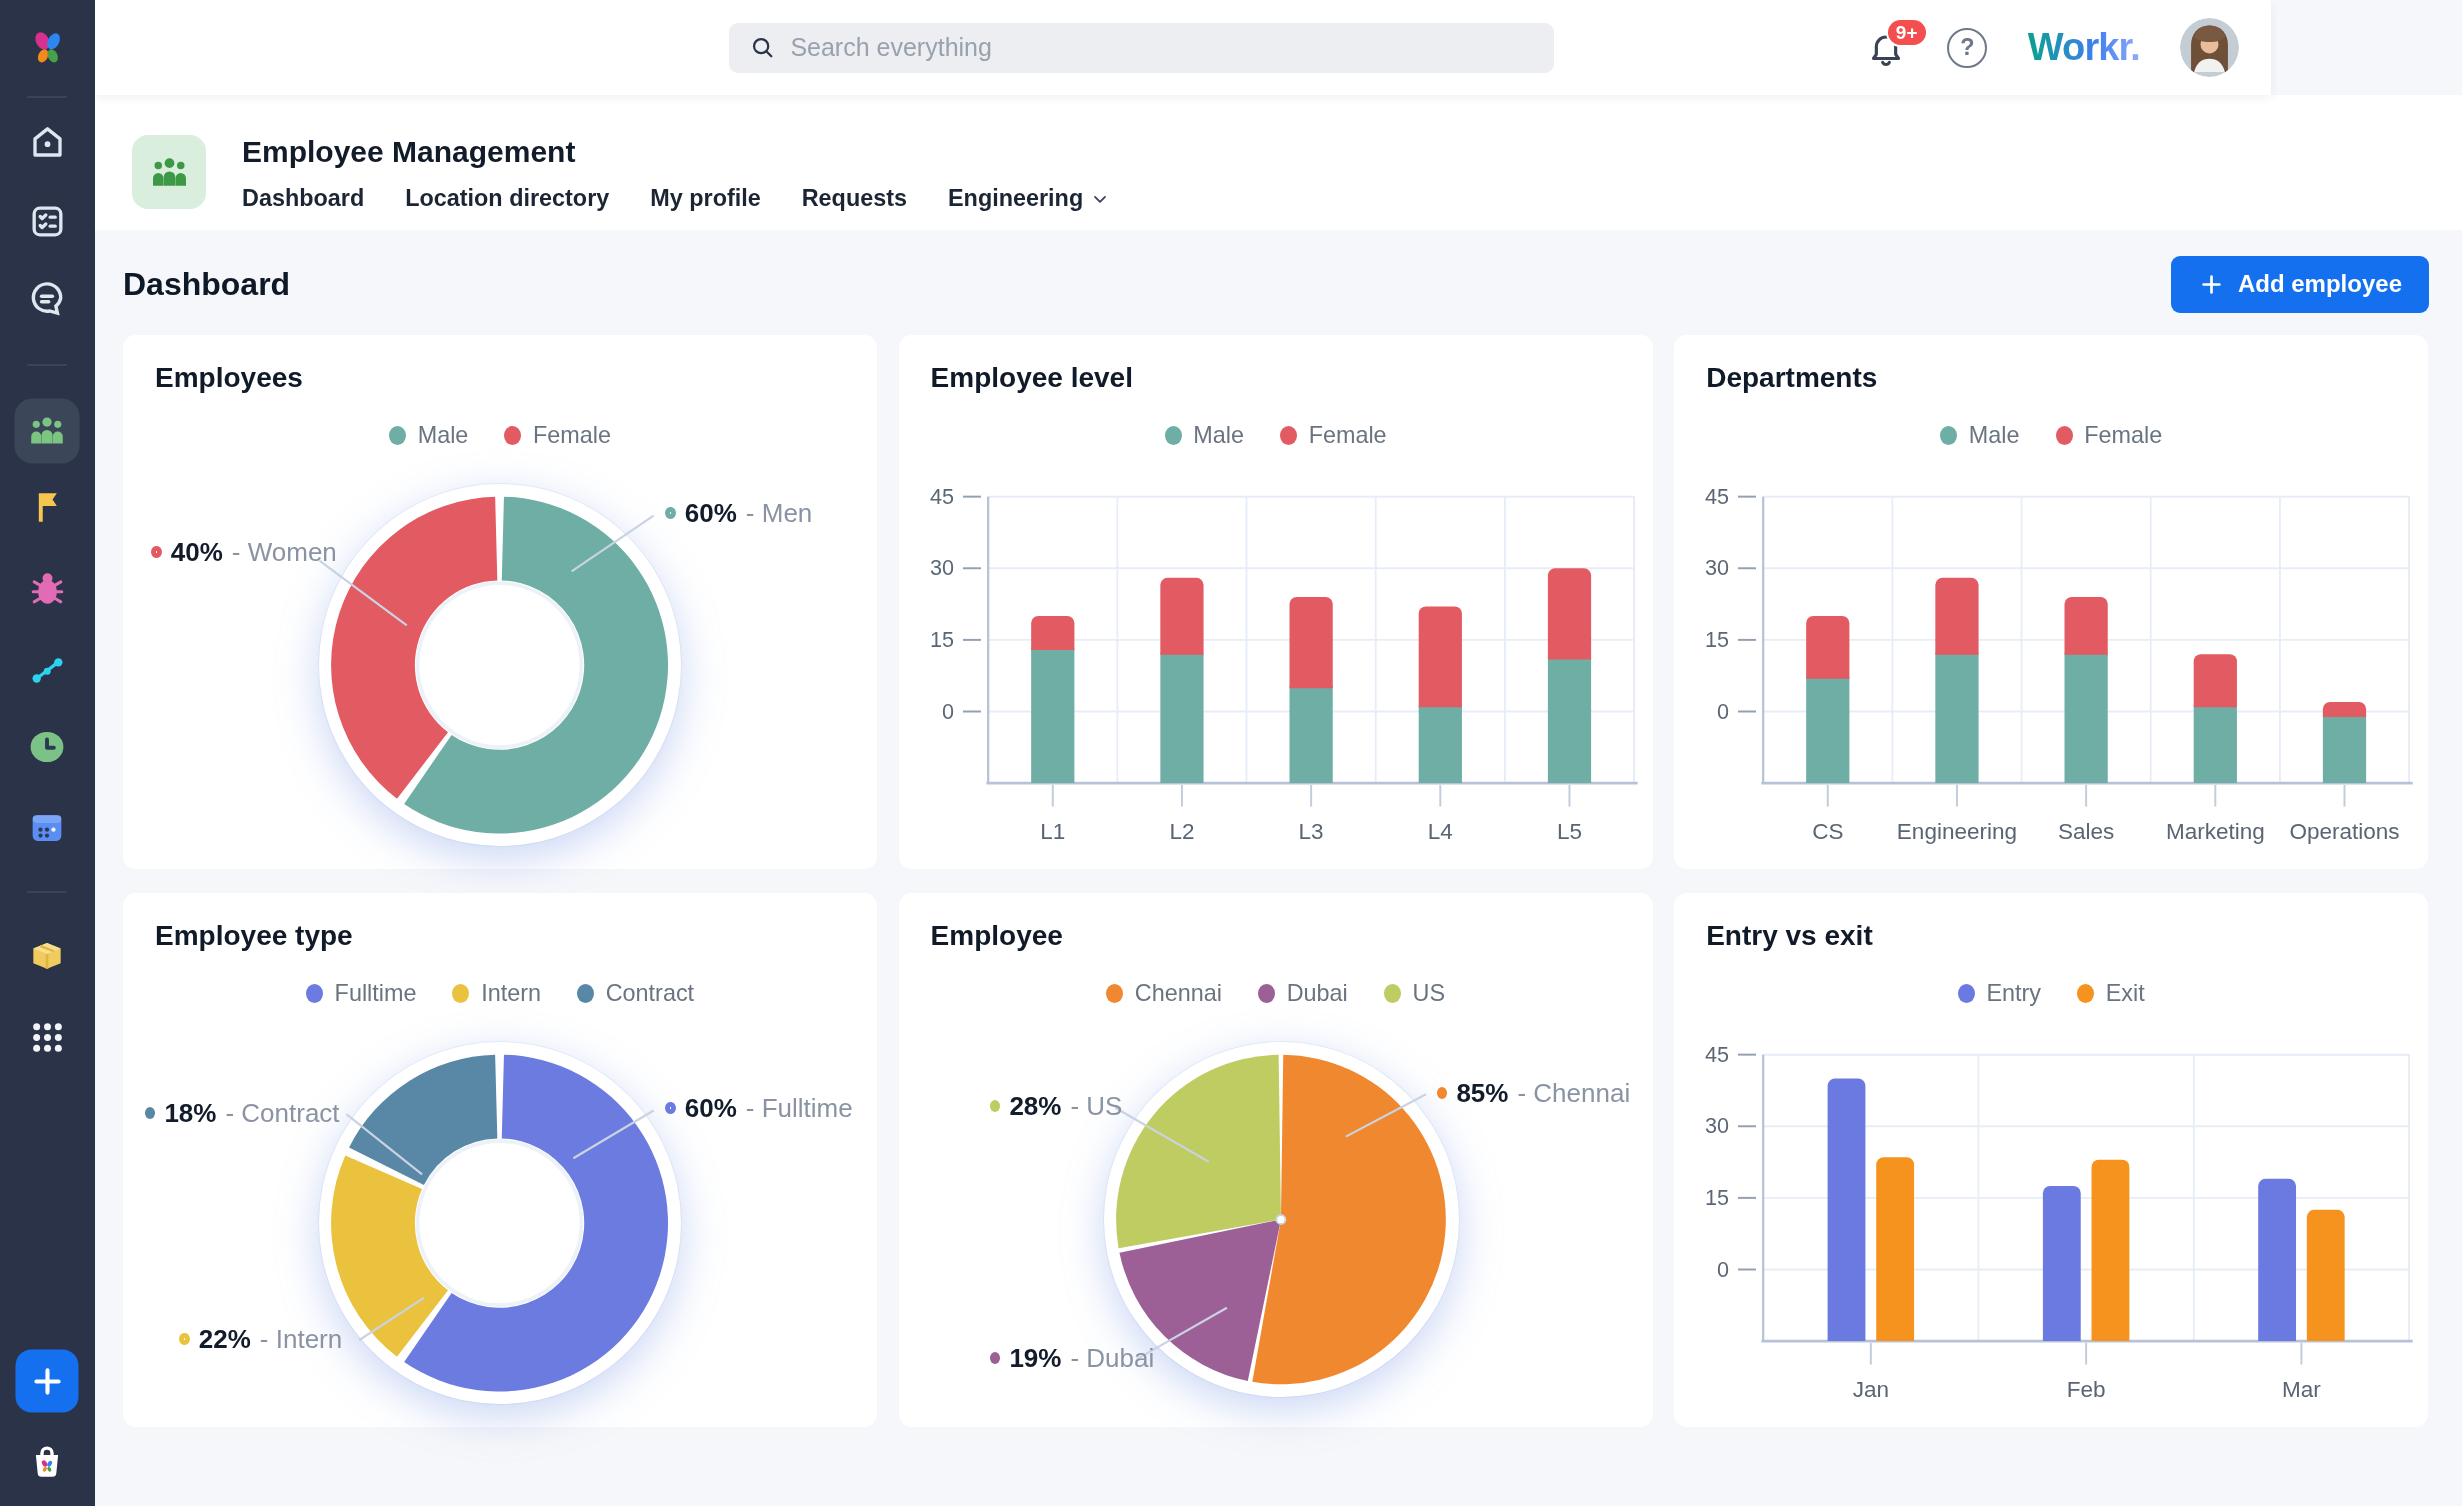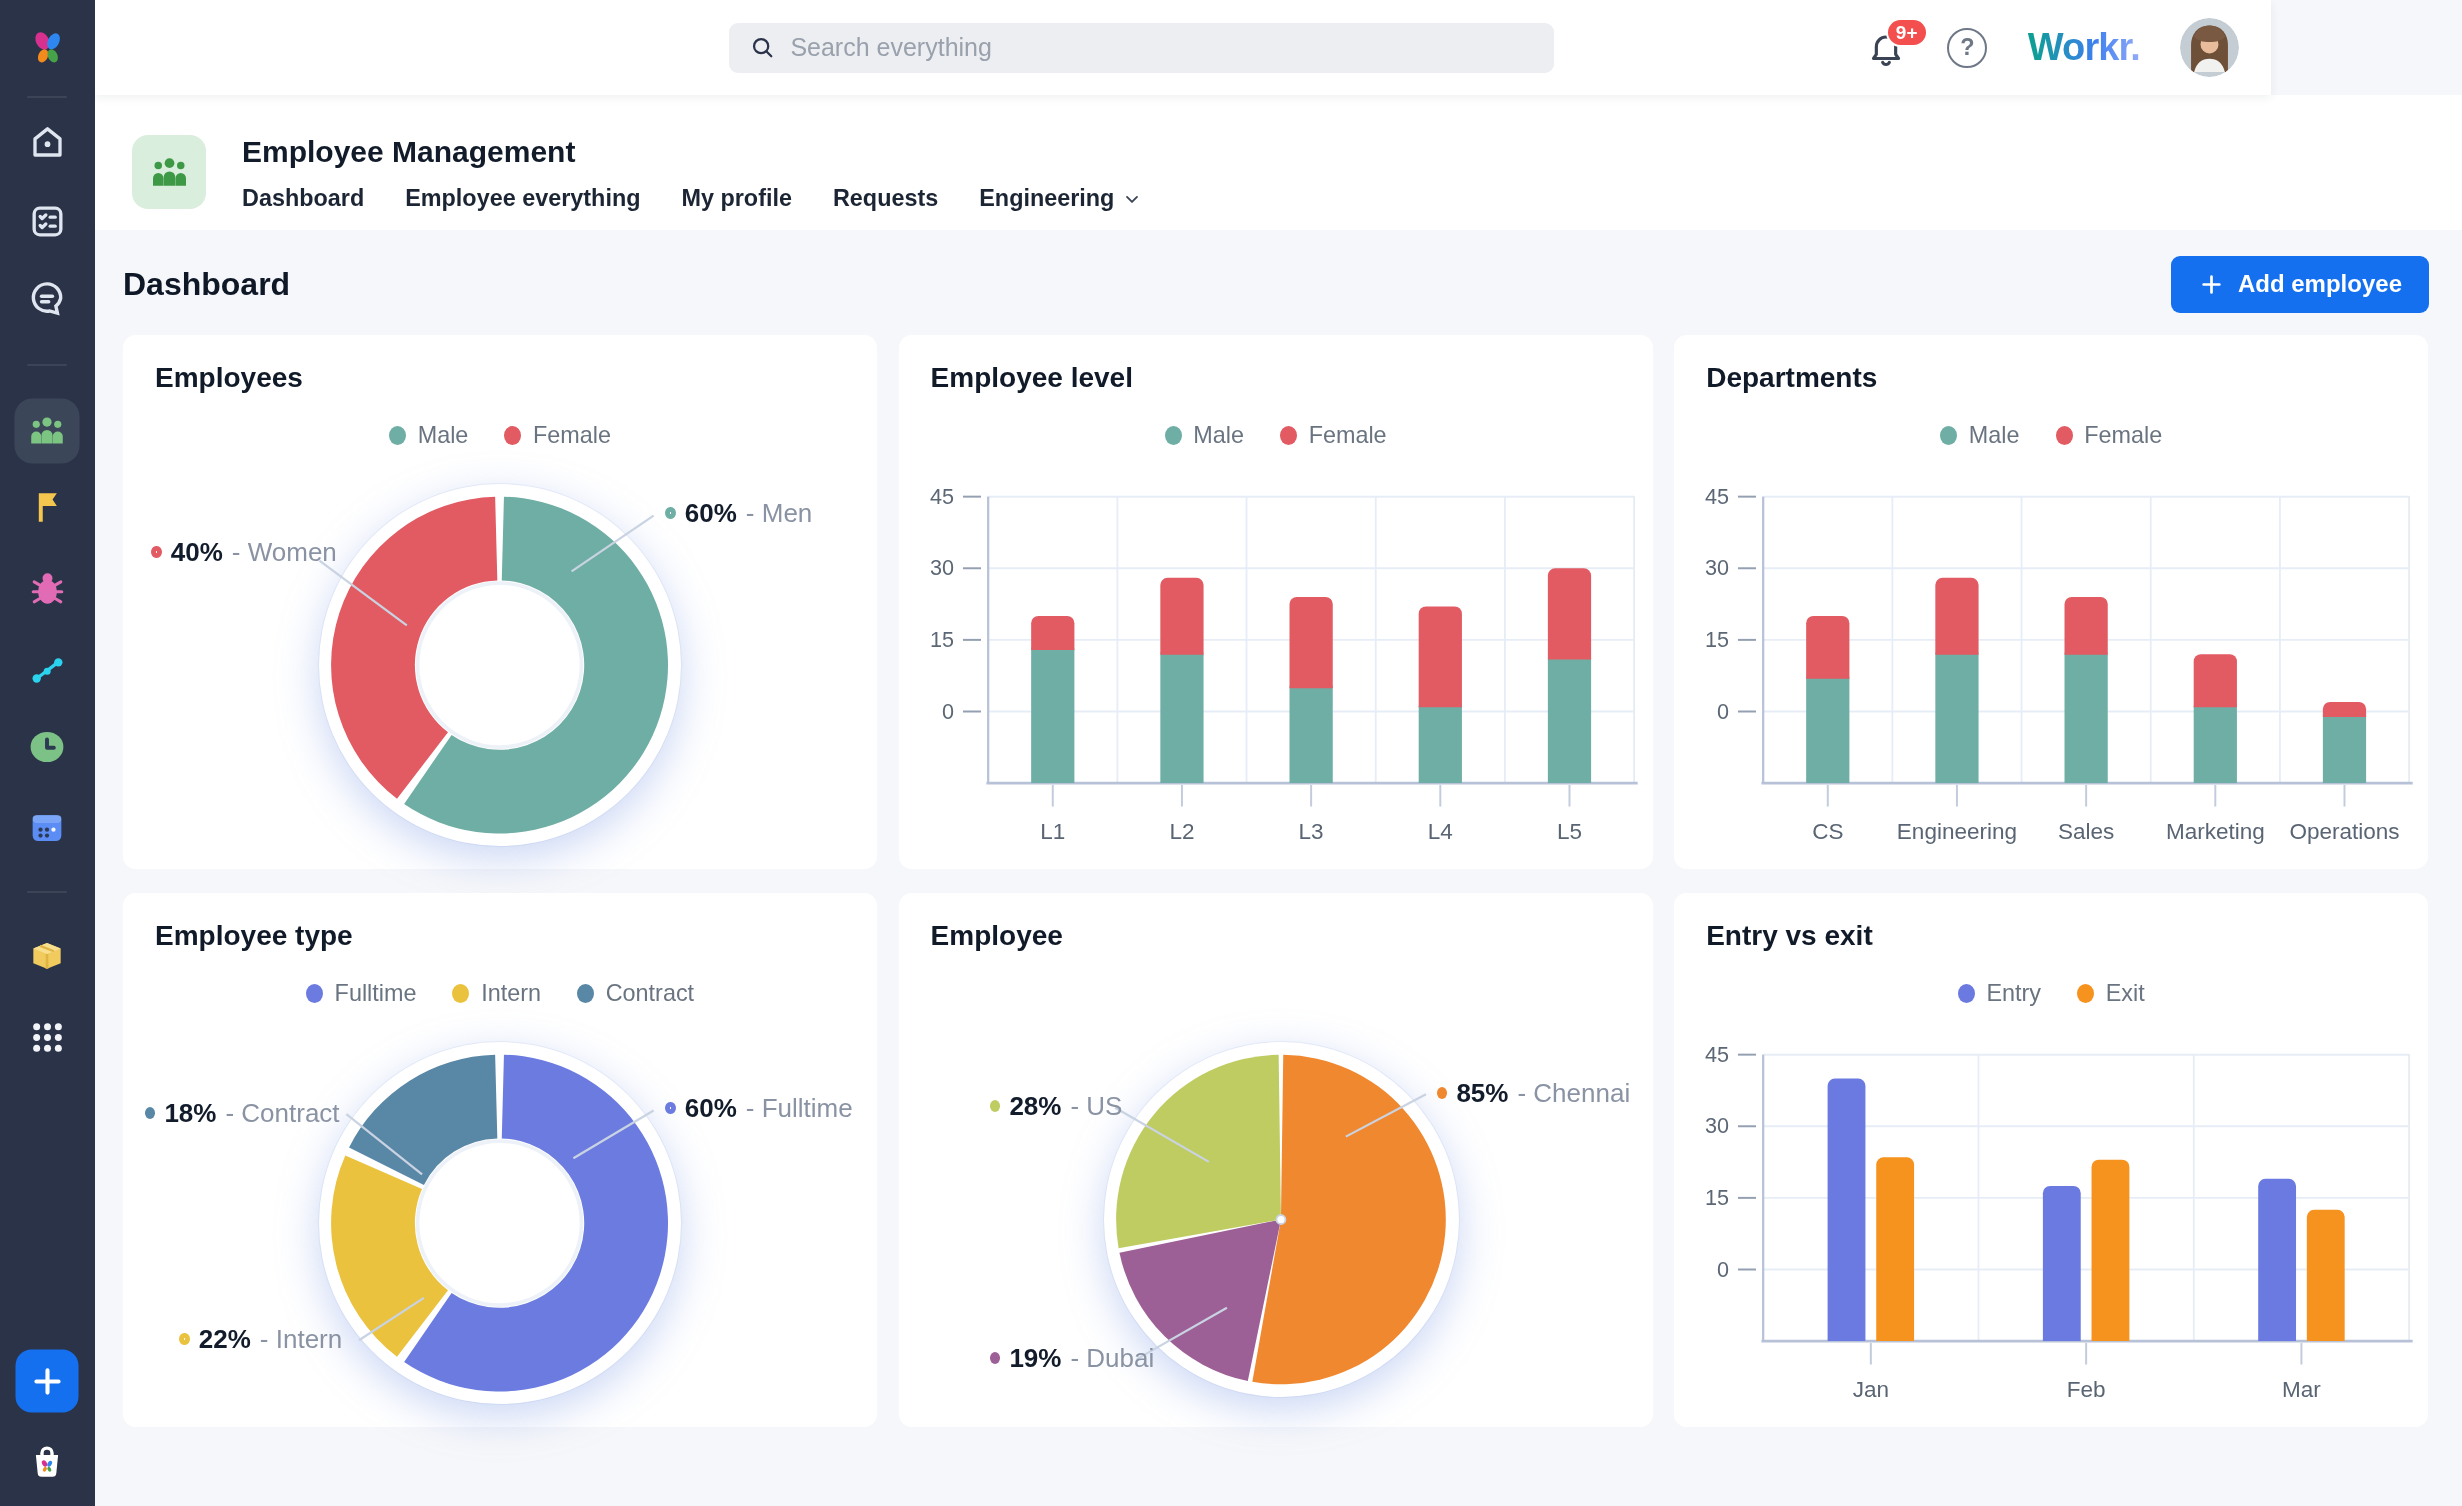--- a/index.html
+++ b/index.html
@@ -242,21 +242,21 @@
       <path d="M15.2 19v-3.9a2.8 2.8 0 0 1 5.6 0V19z"></path>
     </svg>
   </div>
   <div class="app-head-text">
     <div class="app-title">Employee Management</div>
     <nav class="tabs">
       <a class="tab">
           <span>Dashboard</span>
         </a>
       <a class="tab">
-          <span>Employee everything</span>
+          <span>Location directory</span>
         </a>
       <a class="tab">
           <span>My profile</span>
         </a>
       <a class="tab">
           <span>Requests</span>
         </a>
       <a class="tab">
           <span>Engineering</span>
         <svg width="20" height="20" viewBox="0 0 24 24" fill="none" stroke="#3A4354" stroke-width="2.2" stroke-linecap="round" stroke-linejoin="round">
@@ -463,20 +463,34 @@
           </div>
           <div class="callout" style="left: 21.6px; top: 95px;">
             <span class="ring" style="border-color: rgb(89, 135, 166);"></span>
             <b>18%</b>
             <span class="nm">- Contract</span>
           </div>
         </div>
     </div>
     <div class="card">
       <h3 class="card-title">Employee</h3>
+      <div class="legend" id="legend-location">
+          <div class="legend-item">
+            <span class="legend-dot" style="background: rgb(240, 136, 47);"></span>
+            <span class="legend-label">Chennai</span>
+          </div>
+          <div class="legend-item">
+            <span class="legend-dot" style="background: rgb(157, 96, 150);"></span>
+            <span class="legend-label">Dubai</span>
+          </div>
+          <div class="legend-item">
+            <span class="legend-dot" style="background: rgb(191, 204, 98);"></span>
+            <span class="legend-label">US</span>
+          </div>
+        </div>
       <div class="chart-zone" id="chart-location">
           <div class="plate" style="left: 205px; top: 39px; width: 355px; height: 355px;"></div>
           <svg class="chart" width="754" height="424" viewBox="0 0 837 470">
             <path d="M 424 240 L 426.55507900206356 57.01783810629732 A 183 183 0 1 1 392.22238348695174 420.21981880123406 Z" fill="#F0882F"></path>
             <path d="M 424 240 L 387.20274043028843 419.26227067668 A 183 183 0 0 1 244.73772932332 276.7972595697114 Z" fill="#9D6096"></path>
             <path d="M 424 240 L 243.7801811987659 271.7776165130481 A 183 183 0 0 1 421.44492099793655 57.01783810629732 Z" fill="#BFCC62"></path>
             <circle cx="424" cy="240" r="5" fill="#fff" stroke="#C9D3E2" stroke-width="2"></circle>
             <line x1="585" y1="101" x2="496" y2="148" stroke="#C9D3E2" stroke-width="2.5"></line>
             <line x1="264" y1="395" x2="364" y2="338" stroke="#C9D3E2" stroke-width="2.5"></line>
             <line x1="240" y1="116" x2="344" y2="176" stroke="#C9D3E2" stroke-width="2.5"></line>

